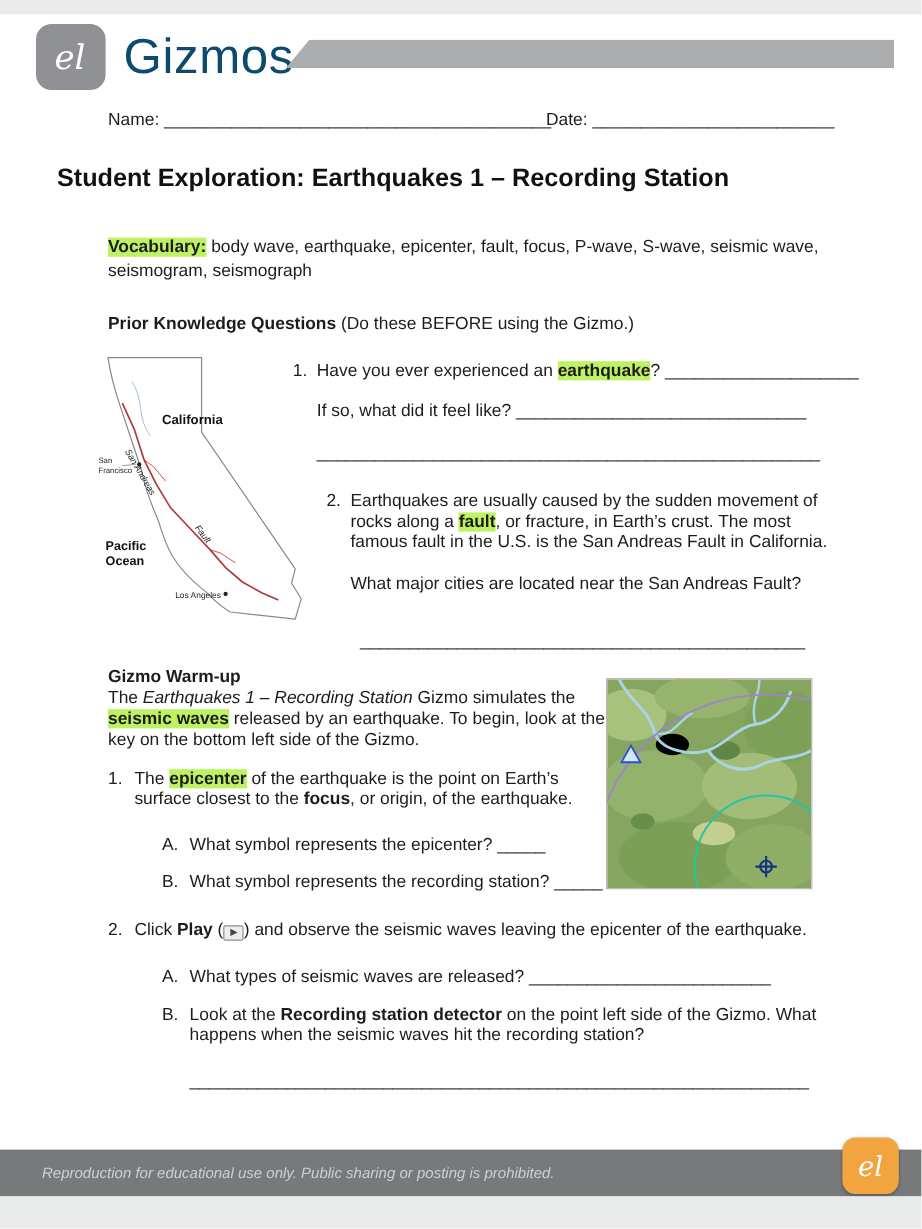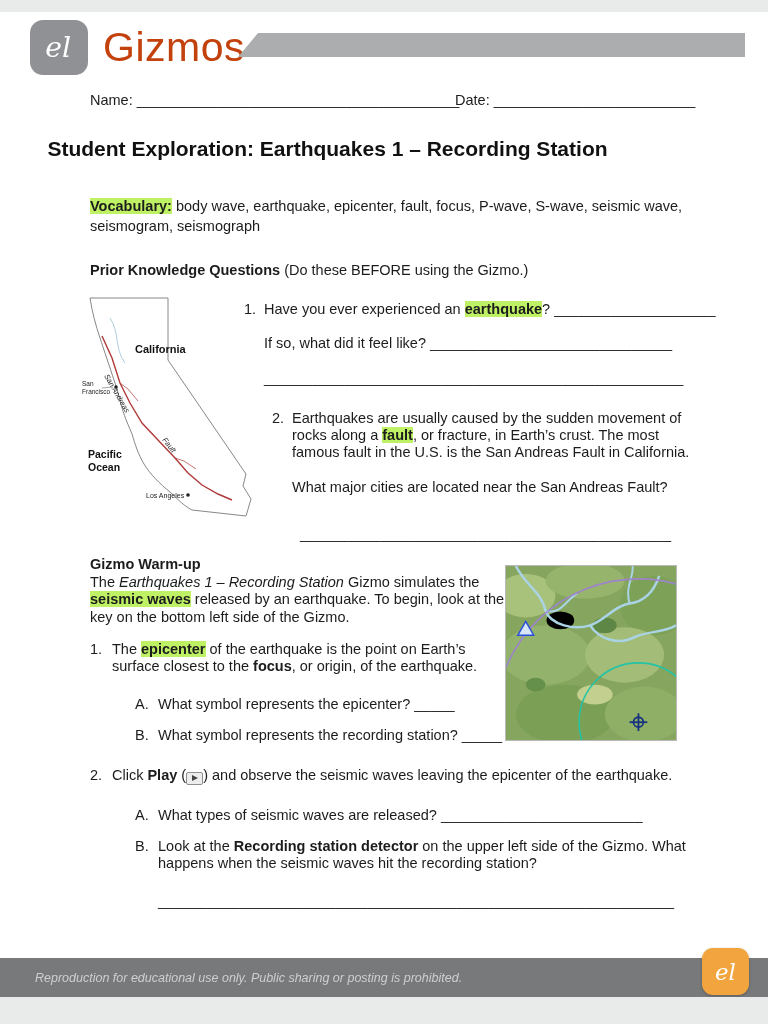--- a/index.html
+++ b/index.html
@@ -5,21 +5,21 @@
   * { margin:0; padding:0; box-sizing:border-box; }
   html,body { width:768px; height:1024px; }
   body { position:relative; background:#ffffff; font-family:"Liberation Sans",sans-serif; color:#1c1c1c; overflow:hidden; }
 
   .band-top { position:absolute; left:0; top:0; width:768px; height:12px; background:#e9eaea; }
   .band-bottom { position:absolute; left:0; top:997px; width:768px; height:27px; background:#e9eaea; }
 
   
   .logo-box { position:absolute; left:30px; top:20px; width:58px; height:55px; background:#8f9194; border-radius:13px; display:flex; align-items:center; justify-content:center; }
   .logo-box svg { width:42px; height:42px; }
-  .brand { position:absolute; left:103px; top:24px; font-size:41px; color:#c2410c; letter-spacing:.5px; }
+  .brand { position:absolute; left:103px; top:24px; font-size:41px; color:#0c4a6e; letter-spacing:.5px; }
   .stripe { position:absolute; left:238px; top:33px; width:507px; height:24px; background:#abadaf; clip-path:polygon(20px 0,100% 0,100% 100%,0 100%); }
 
   .name-row { position:absolute; top:92px; left:90px; width:600px; font-size:14.5px; white-space:nowrap; }
   .date-group { position:absolute; left:365px; top:0; }
 
   .doc-title { position:absolute; top:137px; left:0; width:655px; text-align:center; font-size:21px; font-weight:bold; color:#111; }
 
   .hl { background:#bef264; }
   .b { font-weight:bold; }
   .i { font-style:italic;margin-top:18px; }
@@ -219,21 +219,21 @@
         <span class="play-tri"></span>
       </span><span>) and observe the seismic waves leaving the epicenter of the earthquake.</span>
   </div>
   <div class="sub sub-a">
     <span class="sub-num">A.</span>
     <span class="sub-body"><span>What types of seismic waves are released? </span><span>_________________________</span></span>
   </div>
   <div class="sub sub-b">
     <span class="sub-num">B.</span>
     <span class="sub-body">
-      <span class="sline"><span>Look at the </span><span class="b">Recording station detector</span><span> on the upper left side of the Gizmo. What</span></span>
+      <span class="sline"><span>Look at the </span><span class="b">Recording station detector</span><span> on the point left side of the Gizmo. What</span></span>
       <span class="sline" style="display:block">happens when the seismic waves hit the recording station?</span>
     </span>
   </div>
   <div class="blankline">________________________________________________________________</div>
 </div>
 
 <div class="footer">
   <div class="footer-left">Reproduction for educational use only. Public sharing or posting is prohibited.</div>
 </div>
 <div class="footer-logo">

